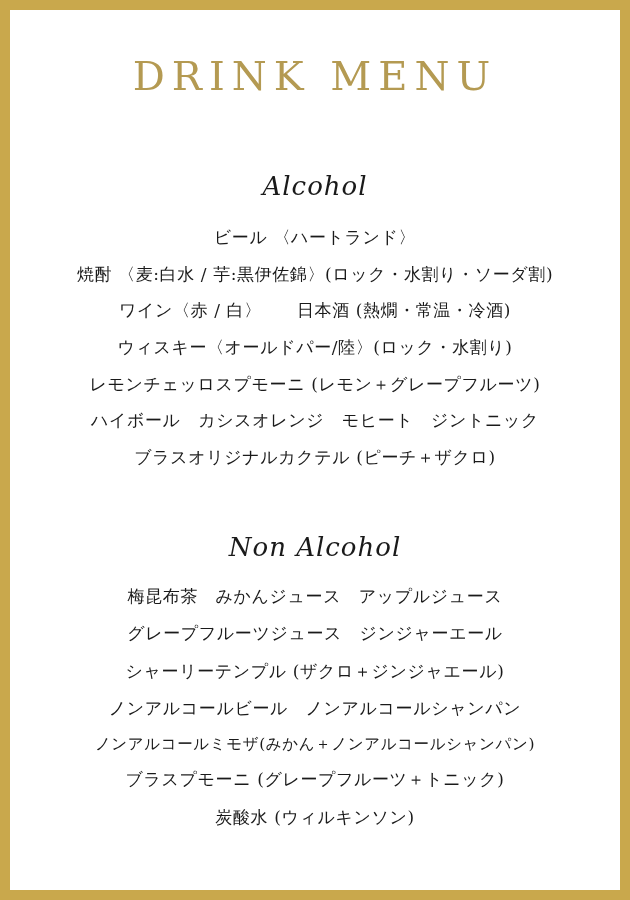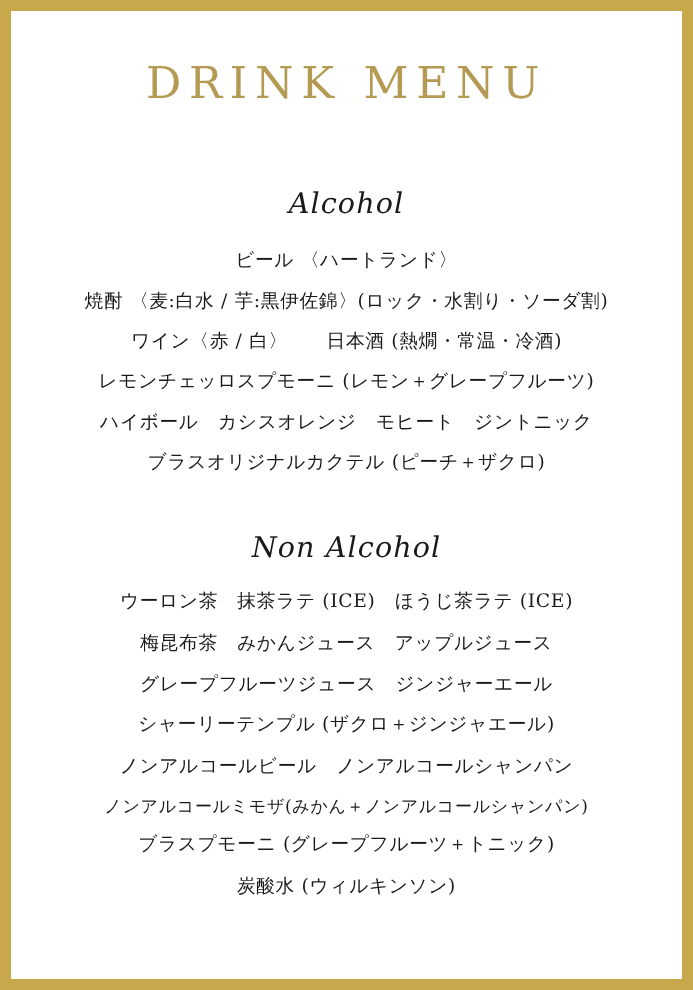--- a/index.html
+++ b/index.html
@@ -45,21 +45,21 @@
     font-size: 26px;
     color: #1a1a1a;
     letter-spacing: 1px;
     font-weight: normal;
   }
   .section-alcohol .section-heading {
     margin-top: 48px;
     margin-bottom: 18px;
   }
   .section-nonalcohol .section-heading {
-    margin-top: 44px;
+    margin-top: 56px;
     margin-bottom: 16px;
   }
   .menu-line {
     font-family: "DejaVu Serif", serif;
     font-size: 17px;
     color: #1a1a1a;
     line-height: 2.16;
     letter-spacing: 0.6px;
     white-space: nowrap;
   }
@@ -75,28 +75,28 @@
 
 <div class="page">
 
   <h1 class="menu-title">DRINK MENU</h1>
 
   <div class="section section-alcohol">
     <div class="section-heading">Alcohol</div>
     <div class="menu-line">ビール 〈ハートランド〉</div>
     <div class="menu-line">焼酎 〈麦:白水 / 芋:黒伊佐錦〉(ロック・水割り・ソーダ割)</div>
     <div class="menu-line">ワイン〈赤 / 白〉　　日本酒 (熱燗・常温・冷酒)</div>
+    <div class="menu-line">ウィスキー〈オールドパー/陸〉(ロック・水割り)</div>
     <div class="menu-line">レモンチェッロスプモーニ (レモン＋グレープフルーツ)</div>
     <div class="menu-line">ハイボール　カシスオレンジ　モヒート　ジントニック</div>
     <div class="menu-line">ブラスオリジナルカクテル (ピーチ＋ザクロ)</div>
   </div>
 
   <div class="section section-nonalcohol">
     <div class="section-heading">Non Alcohol</div>
-    <div class="menu-line">ウーロン茶　抹茶ラテ (ICE)　ほうじ茶ラテ (ICE)</div>
     <div class="menu-line">梅昆布茶　みかんジュース　アップルジュース</div>
     <div class="menu-line">グレープフルーツジュース　ジンジャーエール</div>
     <div class="menu-line">シャーリーテンプル (ザクロ＋ジンジャエール)</div>
     <div class="menu-line">ノンアルコールビール　ノンアルコールシャンパン</div>
     <div class="menu-line small">ノンアルコールミモザ(みかん＋ノンアルコールシャンパン)</div>
     <div class="menu-line">ブラスプモーニ (グレープフルーツ＋トニック)</div>
     <div class="menu-line">炭酸水 (ウィルキンソン)</div>
   </div>
 
 </div>

